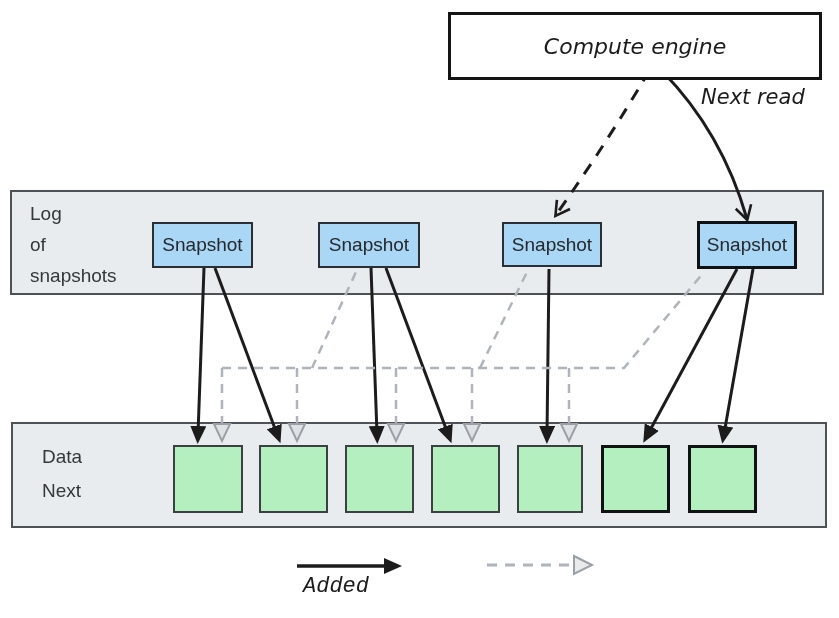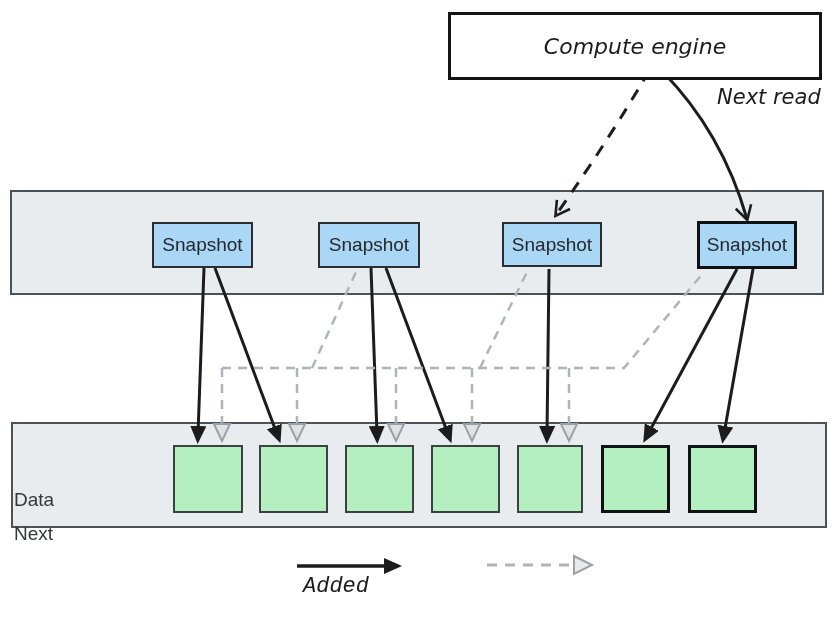--- a/index.html
+++ b/index.html
@@ -26,22 +26,27 @@
   .legend-label.gray{color:#8d96a1;}
 </style>
 </head>
 <body>
 
 <div class="canvas">
 
   <div class="band" style="left:10px;top:190px;width:814px;height:105px;"></div>
   <div class="band" style="left:11px;top:422px;width:816px;height:106px;"></div>
 
+  <div class="band-label" style="left:30px;top:198px;">
+    <div>Log</div>
+    <div>of</div>
+    <div>snapshots</div>
+  </div>
 
-  <div class="band-label" style="left:14px;top:440px;margin-top:43px;">
+  <div class="band-label" style="left:42px;top:440px;">
     <div style="line-height:34px;">Data</div>
     <div style="line-height:34px;">Next</div>
   </div>
 
   <svg class="overlay" width="839" height="618" viewBox="0 0 839 618">
     <defs>
       <marker id="headFilled" markerUnits="userSpaceOnUse" markerWidth="20" markerHeight="16" refX="8" refY="8" orient="auto">
         <path d="M0,0 L18,8 L0,16 Z" fill="#1c1c1c"></path>
       </marker>
       <marker id="headV" markerUnits="userSpaceOnUse" markerWidth="20" markerHeight="20" refX="15" refY="10" orient="auto">
@@ -77,21 +82,21 @@
 
     <path d="M 297 566 L 392 566" stroke="#1c1c1c" stroke-width="3.5" fill="none" marker-end="url(#headFilled)"></path>
     <path d="M 487 565 L 572 565" stroke="#afb4ba" stroke-width="3" stroke-dasharray="10 8" fill="none"></path>
     <polygon points="574,556 592,565 574,574" fill="#e8eaec" stroke="#9aa0a6" stroke-width="2"></polygon>
   </svg>
 
   <div class="compute-box">
     <span class="hand">Compute engine</span>
   </div>
 
-  <div class="edge-label hand" style="left:701px;top:85px;margin-left:16px;">Next read</div>
+  <div class="edge-label hand" style="left:701px;top:85px;">Next read</div>
 
   <div class="snapshot" style="left:152px;top:222px;">
     <span>Snapshot</span>
   </div>
   <div class="snapshot" style="left:318px;top:222px;width:102px;">
     <span>Snapshot</span>
   </div>
   <div class="snapshot" style="left:502px;top:222px;width:100px;height:45px;">
     <span>Snapshot</span>
   </div>

